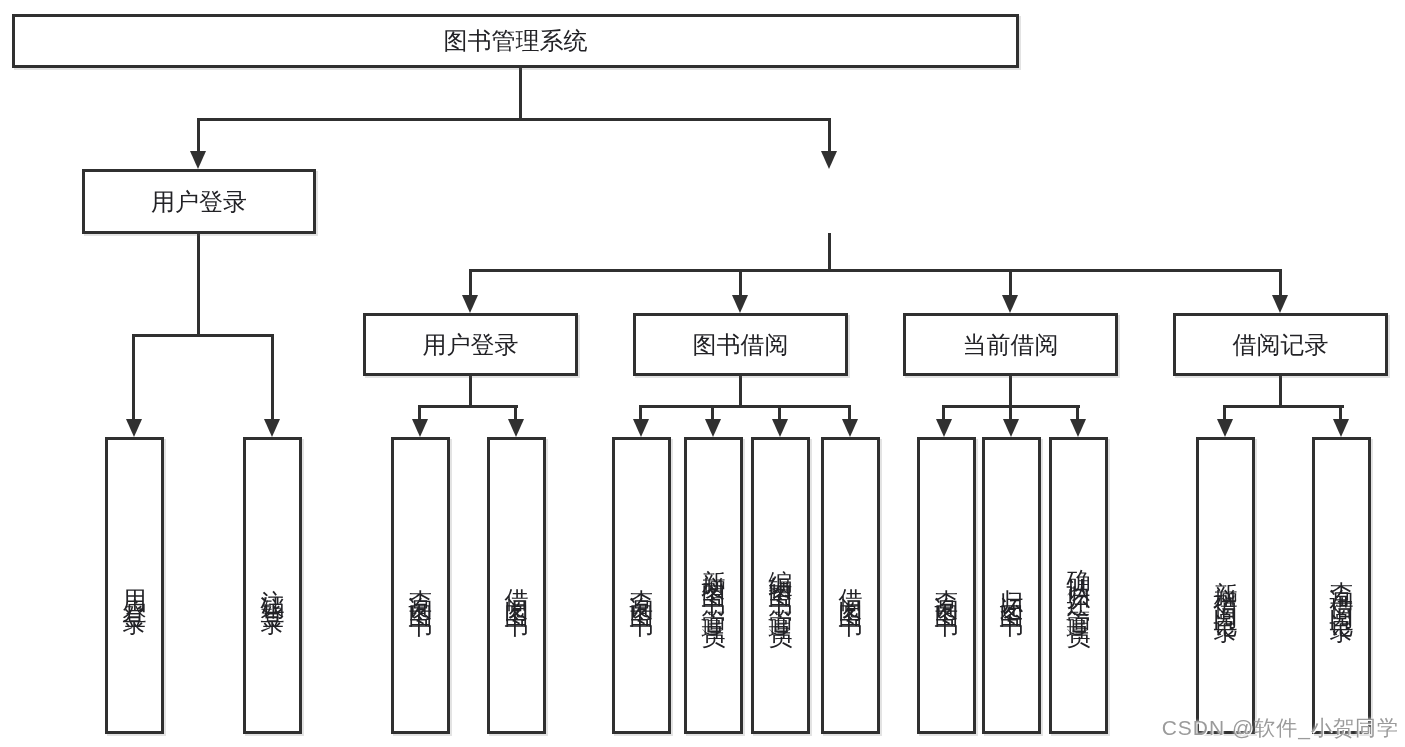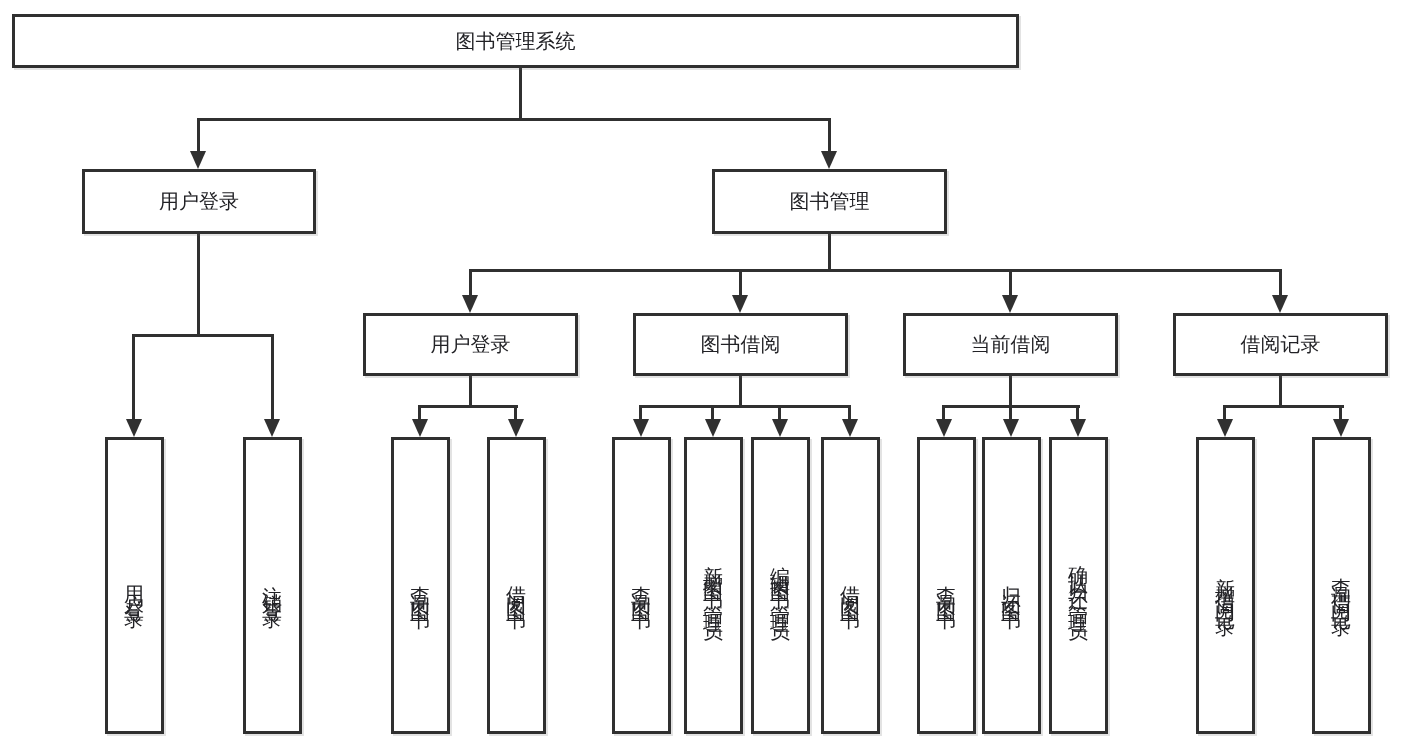--- a/index.html
+++ b/index.html
@@ -24,21 +24,21 @@
     border-right:8px solid transparent;
     border-top:18px solid var(--line);
   }
   
   .box{
     position:absolute;box-sizing:border-box;
     border:3px solid var(--line);
     background:#fff;
     display:flex;align-items:center;justify-content:center;
     color:var(--text);
-    font-size:20px;
+    font-size:24px;
     box-shadow:2px 2px 0 rgba(100,100,100,0.18);
   }
   .leaf span{
     writing-mode:vertical-rl;
     text-orientation:mixed;
     letter-spacing:8px;
     line-height:1;
     white-space:nowrap;
   }
   .watermark{
@@ -115,23 +115,20 @@
   <div class="vl" style="left:1339px;top:405px;height:17px"></div>
   <div class="arrow" style="left:1333px;top:419px"></div>
 
   <div class="box" style="left:12px;top:14px;width:1007px;height:54px">
     <span>图书管理系统</span>
   </div>
 
   <div class="box" style="left:82px;top:169px;width:234px;height:65px">
     <span>用户登录</span>
   </div>
-  <div class="box" style="left:712px;top:169px;width:235px;height:65px">
-    <span>图书管理</span>
-  </div>
 
   <div class="box" style="left:363px;top:313px;width:215px;height:63px">
     <span>用户登录</span>
   </div>
   <div class="box" style="left:633px;top:313px;width:215px;height:63px">
     <span>图书借阅</span>
   </div>
   <div class="box" style="left:903px;top:313px;width:215px;height:63px">
     <span>当前借阅</span>
   </div>
@@ -176,14 +173,15 @@
     <span>确认归还（管理员）</span>
   </div>
 
   <div class="box leaf" style="left:1196px;top:437px;width:59px;height:297px">
     <span>新增借阅记录</span>
   </div>
   <div class="box leaf" style="left:1312px;top:437px;width:59px;height:297px">
     <span>查询借阅记录</span>
   </div>
 
+  <div class="watermark">CSDN @软件_小贺同学</div>
 
 </div>
 
 </body></html>

